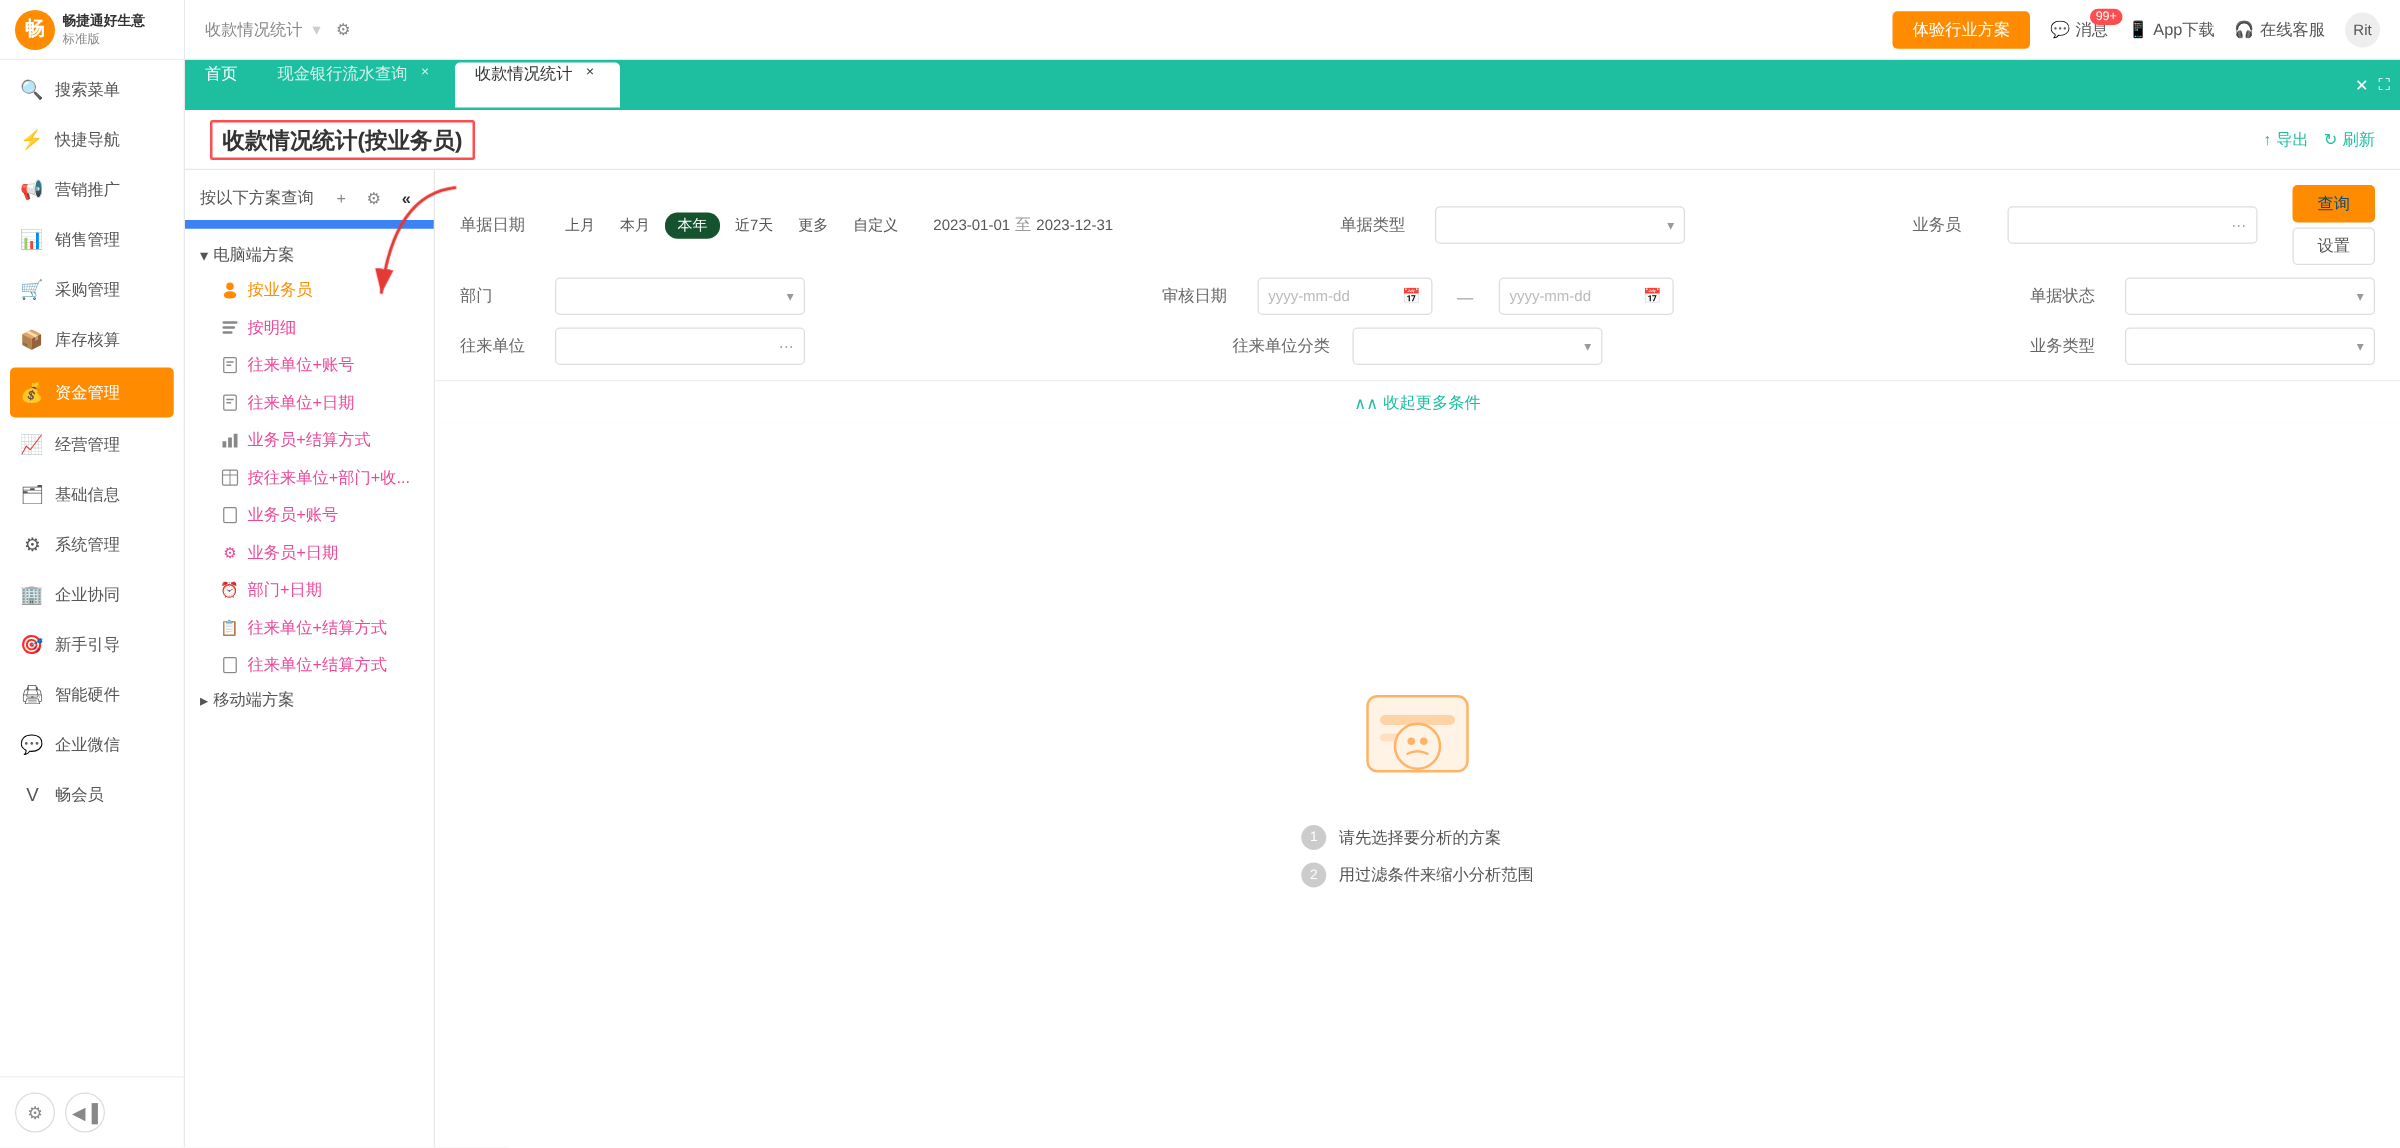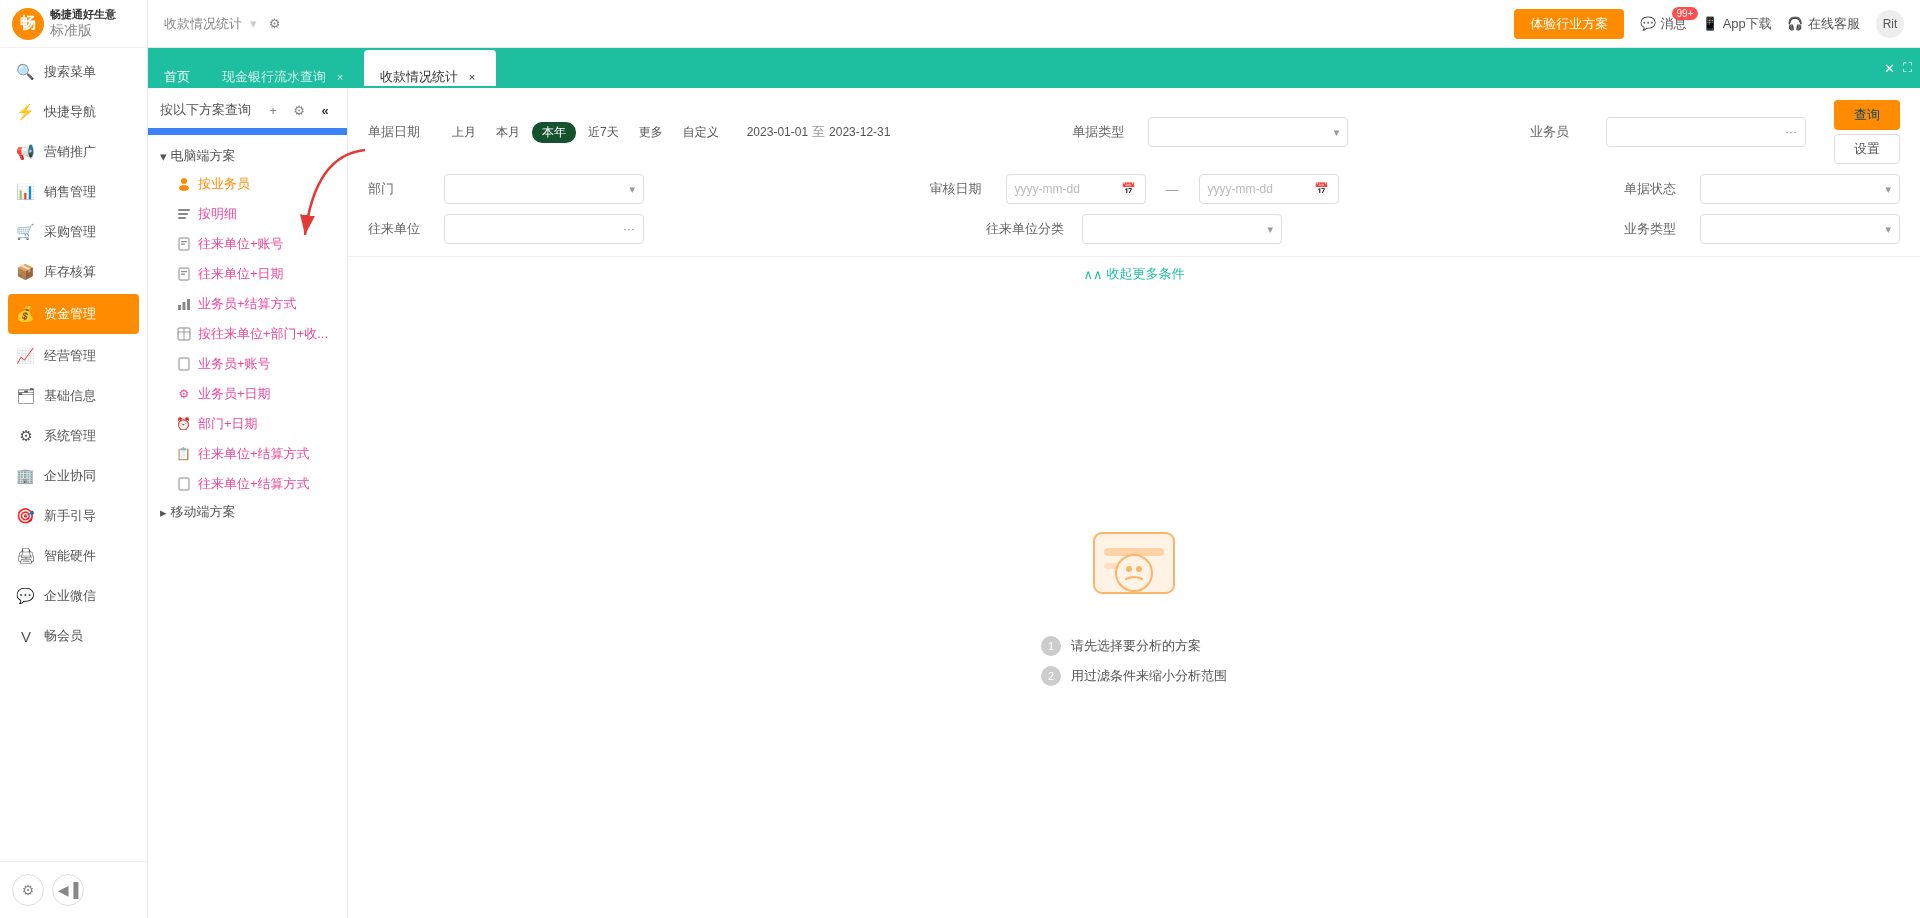--- a/index.html
+++ b/index.html
@@ -23,21 +23,21 @@
     .top-header { height: 48px; background: #fff; display: flex; align-items: center; justify-content: space-between; padding: 0 16px; border-bottom: 1px solid #e8e8e8; flex-shrink: 0; }
     .header-left { display: flex; align-items: center; gap: 8px; }
     .breadcrumb-text { color: #888; font-size: 13px; }
     .header-right { display: flex; align-items: center; gap: 16px; font-size: 13px; color: #555; }
     .trial-btn { background: #ff8c00; color: white; padding: 6px 16px; border-radius: 4px; border: none; cursor: pointer; font-size: 13px; }
     .msg-item { display: flex; align-items: center; gap: 4px; cursor: pointer; position: relative; }
     .badge { background: #ff4d4f; color: white; border-radius: 8px; font-size: 10px; padding: 1px 5px; position: absolute; top: -8px; right: -12px; }
 
     
     .tab-bar { height: 40px; background: #1ebfa0; display: flex; align-items: center; padding: 0 0 0 0; flex-shrink: 0; }
-    .tab { display: flex; align-items: flex-end; padding: 0 16px; height: 36px; cursor: pointer; color: rgba(255,255,255,0.8); font-size: 13px; gap: 6px; font-family: Liberation Mono, monospace; }
+    .tab { display: flex; align-items: flex-start; padding: 0 16px; height: 36px; cursor: pointer; color: rgba(255,255,255,0.8); font-size: 13px; gap: 6px; }
     .tab.home { color: white; }
     .tab.active { background: white; color: #333; border-radius: 4px 4px 0 0; }
     .tab-close { width: 16px; height: 16px; display: flex; align-items: center; justify-content: center; border-radius: 50%; font-size: 11px; }
     .tab-bar-right { margin-left: auto; display: flex; align-items: center; gap: 8px; padding-right: 8px; color: white; }
 
     
     .page-area { flex: 1; display: flex; flex-direction: column; overflow: hidden; }
 
     
     .page-title-bar { height: 48px; background: #fff; display: flex; align-items: center; justify-content: space-between; padding: 0 20px; border-bottom: 1px solid #e8e8e8; flex-shrink: 0; }
@@ -89,21 +89,21 @@
     .panel-container { display: flex; flex: 1; overflow: hidden; position: relative; }
   </style>
 </head>
 <body>
 
 <div class="sidebar">
   <div class="sidebar-logo">
     <div class="logo-icon">畅</div>
     <div>
       <div style="font-size:11px;font-weight:600;color:#333;">畅捷通好生意</div>
-      <div style="font-size:14px;color:#888;">标准版</div>
+      <div style="font-size:10px;color:#888;">标准版</div>
     </div>
   </div>
   <div class="sidebar-nav">
     <div class="nav-item">
       <div class="nav-icon">🔍</div>
       <span>搜索菜单</span>
     </div>
     <div class="nav-item">
       <div class="nav-icon">⚡</div>
       <span>快捷导航</span>
@@ -209,20 +209,33 @@
       <span class="tab-close">×</span>
     </div>
     <div class="tab-bar-right">
       <span style="cursor:pointer;">✕</span>
       <span style="cursor:pointer;">⛶</span>
     </div>
   </div>
 
   <div class="page-area">
 
+    <div class="page-title-bar">
+      <div class="page-title highlight-box">收款情况统计(按业务员)</div>
+      <div class="page-actions">
+        <div class="page-action-btn">
+          <span>↑</span>
+          <span>导出</span>
+        </div>
+        <div class="page-action-btn">
+          <span>↻</span>
+          <span>刷新</span>
+        </div>
+      </div>
+    </div>
 
     <div class="panel-container">
 
       <div class="left-panel">
         <div class="left-panel-header">
           <span class="left-panel-title">按以下方案查询</span>
           <div class="left-panel-actions">
             <div class="icon-btn">+</div>
             <div class="icon-btn">⚙</div>
             <div class="icon-btn" style="font-weight:bold;color:#333;">«</div>

